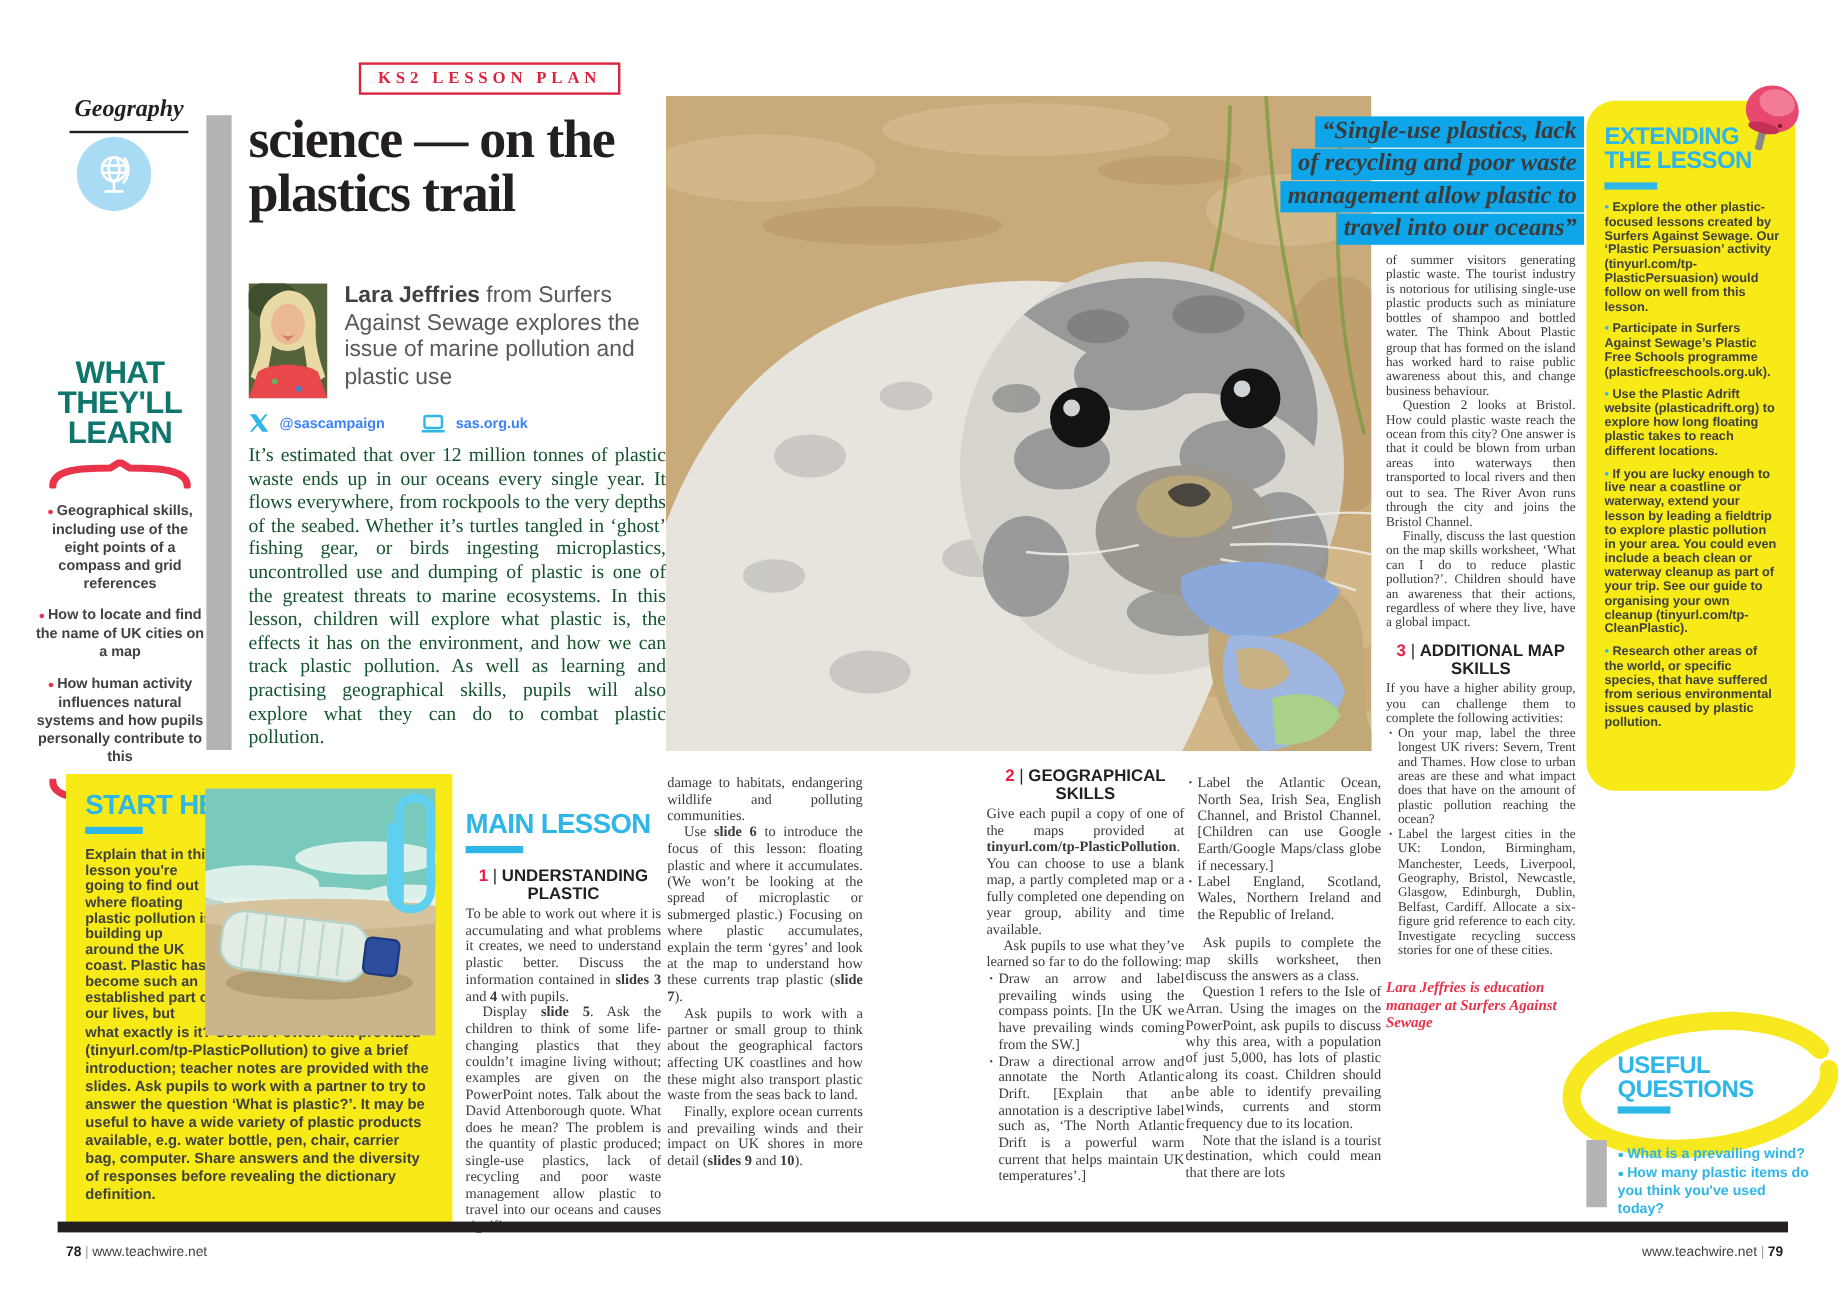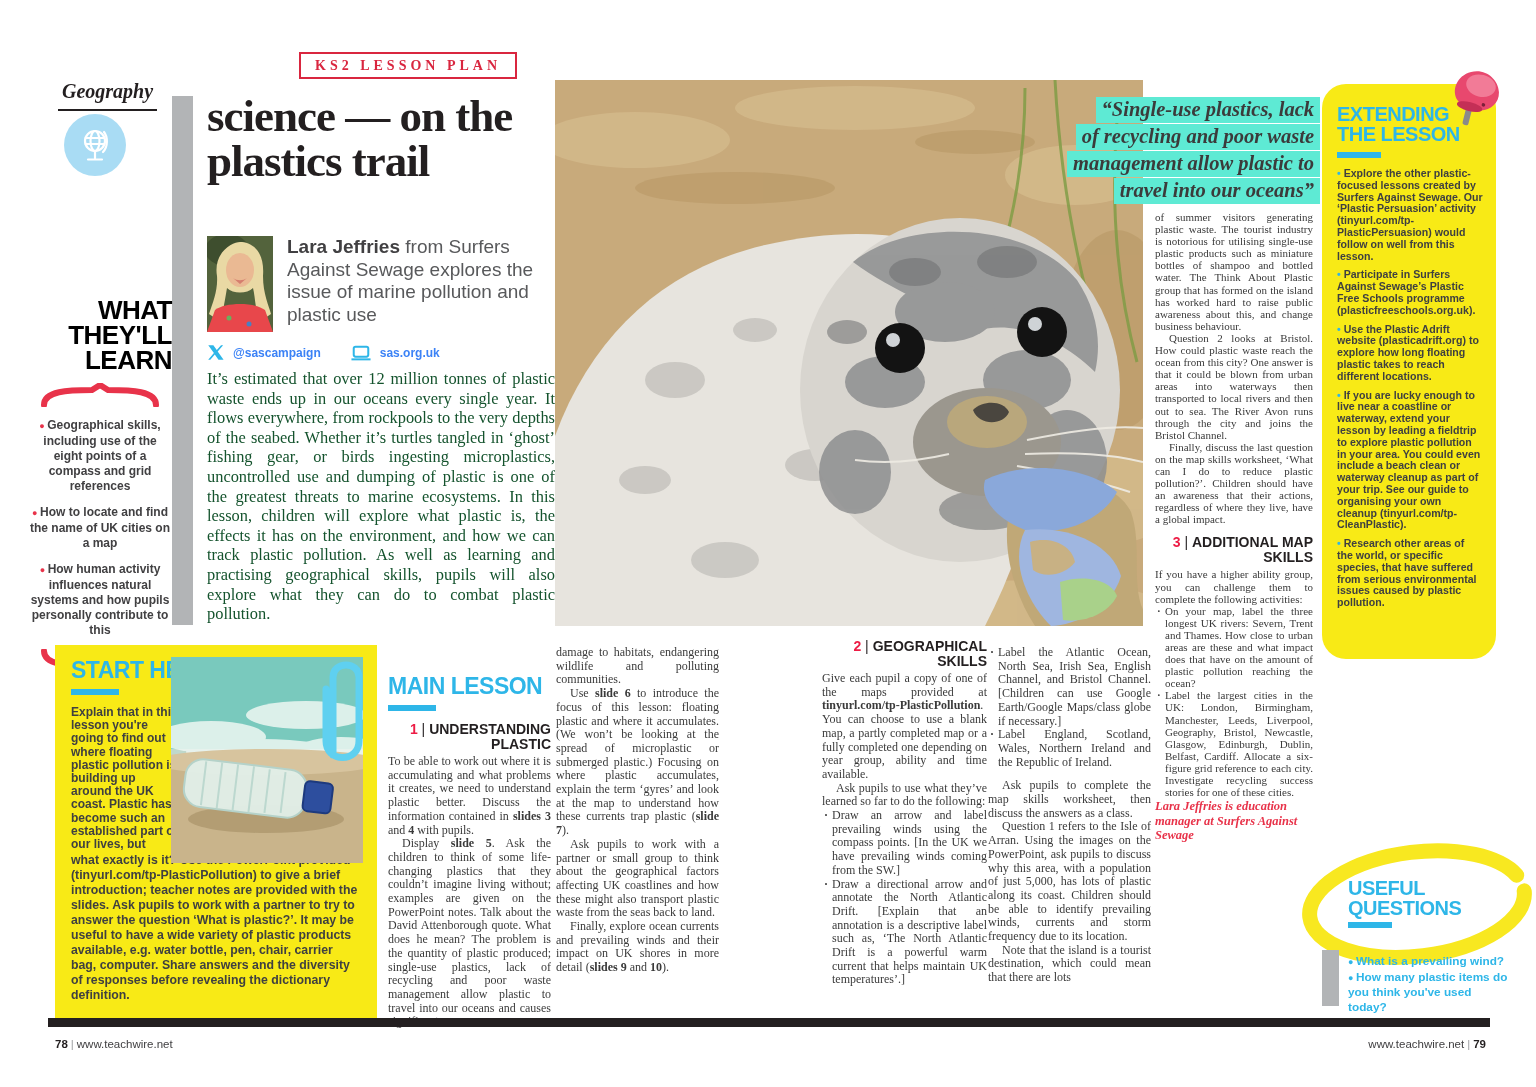--- a/index.html
+++ b/index.html
@@ -23,44 +23,44 @@
   .author-text{margin-left:14px;font:19px/22.5px "Liberation Sans",sans-serif;color:#58595b;}
   .author-text b{color:#414042;}
   .social-row{left:207px;top:344px;display:flex;align-items:center;gap:9px;
               font:bold 12px "Liberation Sans",sans-serif;color:#3b82f6;}
   .social-row .gap{width:12px;}
   .intro{left:207px;top:369px;width:348px;font:16.4px/19.6px "Liberation Serif",serif;
          color:#14532d;text-align:justify;}
 
   
   .learn-box{left:28px;top:298px;width:144px;text-align:center;}
-  .learn-title{font:bold 26px/25px "Liberation Sans",sans-serif;color:#000000;white-space:pre-line;
-               letter-spacing:-0.5px;text-align:right;}
+  .learn-title{font:bold 26px/25px "Liberation Sans",sans-serif;color:#0f766e;white-space:pre-line;
+               letter-spacing:-0.5px;}
   .learn-item{font:bold 12px/15px "Liberation Sans",sans-serif;color:#414042;margin:11px 0;}
   .learn-item::before{content:"● ";color:#e8334a;font-size:9px;}
   .brace{display:block;margin:10px auto 2px auto;}
 
   
   .main-photo{left:555px;top:80px;width:588px;height:546px;overflow:hidden;}
   .quote{right:216px;top:97px;width:320px;text-align:right;}
   .quote div{margin-bottom:1px;}
-  .quote span{display:inline-block;background:#5eead4;padding:1px 6px 2px 6px;
+  .quote span{display:inline-block;background:#0ea5e9;padding:1px 6px 2px 6px;
               font:italic bold 20.5px "Liberation Serif",serif;color:#3b3b3b;}
 
   
   .scol{font:12px/13.7px "Liberation Serif",serif;color:#3a3a3a;text-align:justify;}
   .scol p{margin:0;}
   .scol p.ind{text-indent:14px;}
   .scol ul{margin:0;padding:0 0 0 10px;list-style:none;}
   .scol li{position:relative;margin:0;}
   .scol li::before{content:"·";position:absolute;left:-8px;font-weight:bold;}
-  .sec-head{font:bold 14px/15px "Liberation Sans",sans-serif;color:#231f20;margin:0 0 3px 0;text-align:right;}
+  .sec-head{font:bold 14px/15px "Liberation Sans",sans-serif;color:#231f20;margin:0 0 3px 0;text-align:center;}
   .sec-head .num{color:#ed1c45;}
   .sec-head .num::after{content:" | ";color:#231f20;font-weight:normal;}
-  .credit{font:italic bold 12.5px/14.5px "Liberation Serif",serif;color:#e8334a;margin-top:1px;text-align:left;}
+  .credit{font:italic bold 12.5px/14.5px "Liberation Serif",serif;color:#e8334a;margin-top:18px;text-align:left;}
 
   .colA{left:1155px;top:211px;width:158px;font-size:11px;line-height:12.1px;}
   .col1{left:388px;top:675px;width:163px;}
   .col2{left:556px;top:646px;width:163px;}
   .col3{left:822px;top:639px;width:165px;}
   .col4{left:988px;top:646px;width:163px;}
 
   .h-cyan{font:bold 23px/23px "Liberation Sans",sans-serif;color:#2eb6e8;letter-spacing:-0.5px;text-align:left;}
   .bar-cyan{width:48px;height:6px;background:#2eb6e8;margin:7px 0 11px 0;}
 

